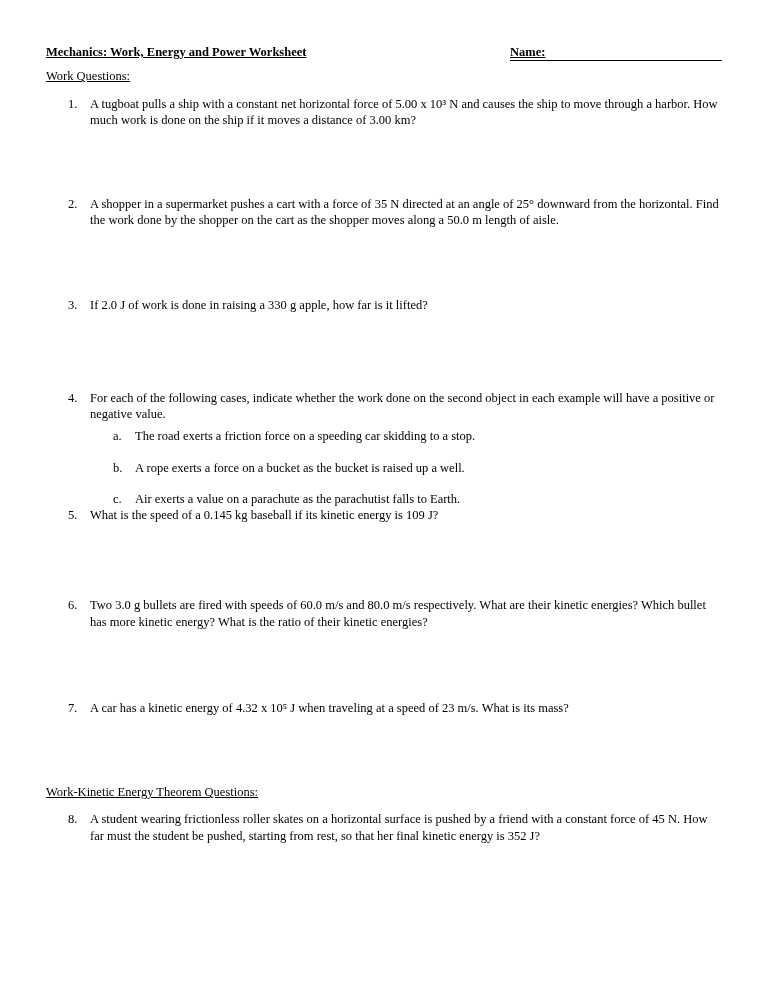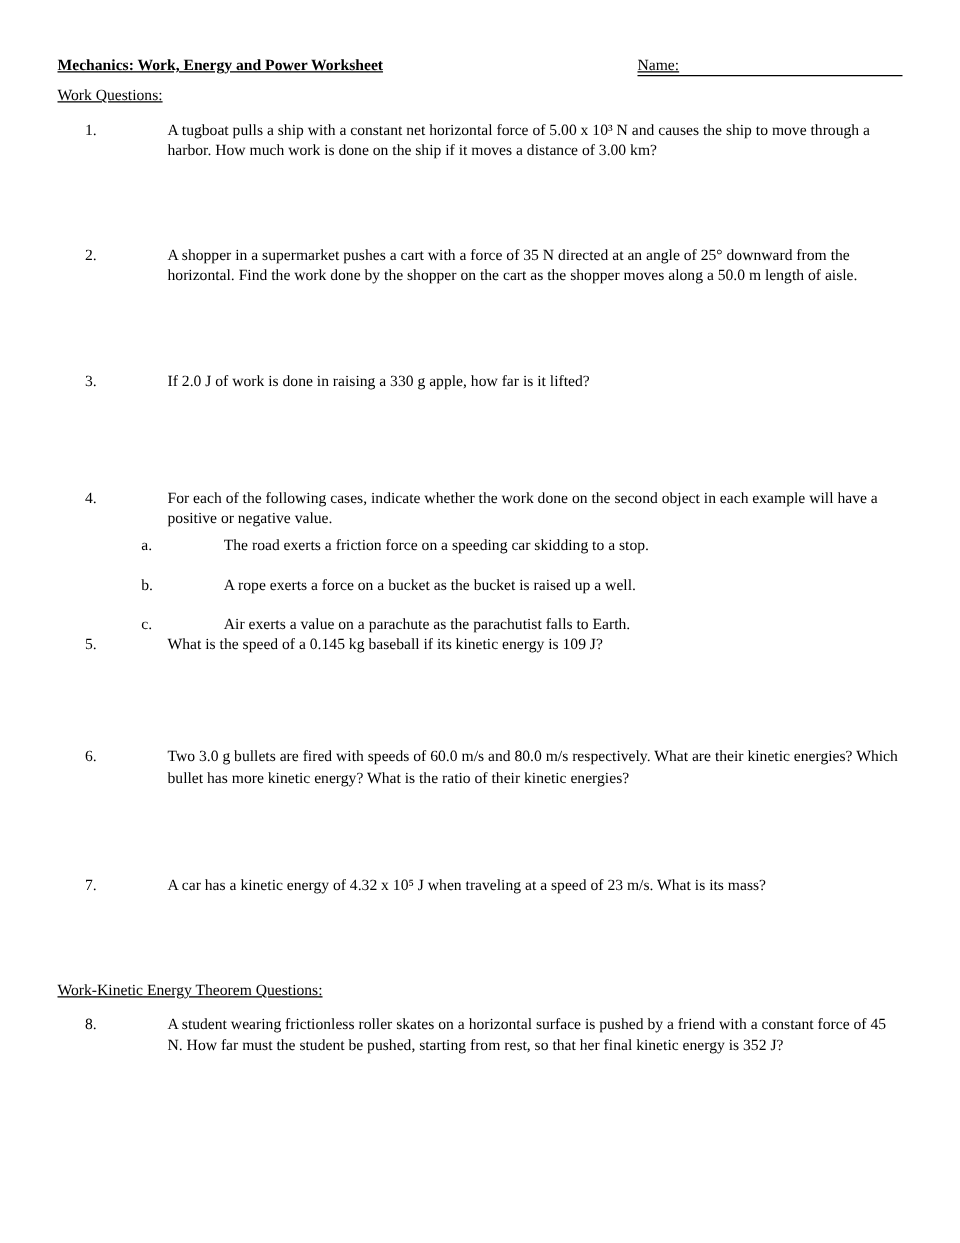--- a/index.html
+++ b/index.html
@@ -25,37 +25,37 @@
     font-weight: bold;
     text-decoration: underline;
     white-space: nowrap;
   }
   .name-area {
     width: 212px;
     border-bottom: 1px solid #000;
     display: inline-block;
   }
   .name-label {
-    font-weight: normal;
+    font-weight: bold;
     text-decoration: underline;
   }
   .heading {
     font-weight: normal;
     text-decoration: underline;
     margin: 7px 0 11px 0;
   }
   .question {
     display: flex;
     margin-left: 22px;
   }
   .qnum {
     flex: 0 0 22px;
     width: 22px;
   }
-  .qtext { flex: 1; margin-left: 44px; }
+  .qtext { flex: 1; }
   .subitem {
     display: flex;
     margin-left: 67px;
     margin-top: 15px;
   }
   .subitem.first { margin-top: 6px; }
   .sletter {
     flex: 0 0 22px;
     width: 22px;
   }

